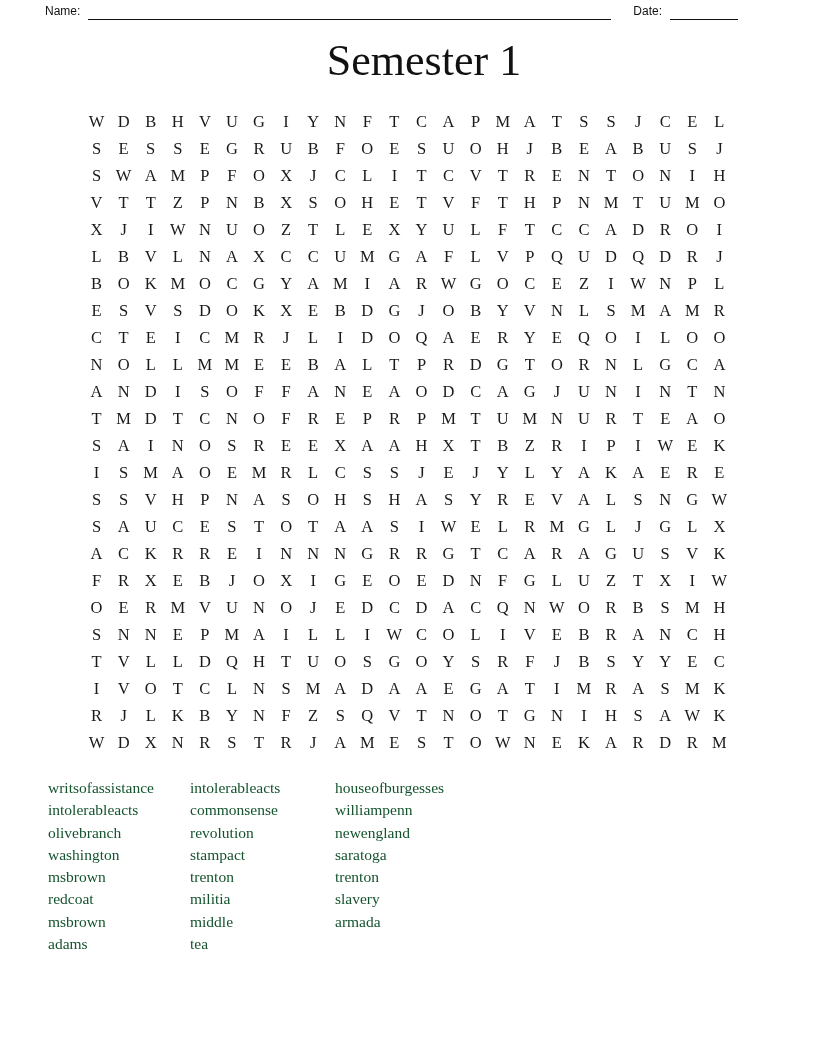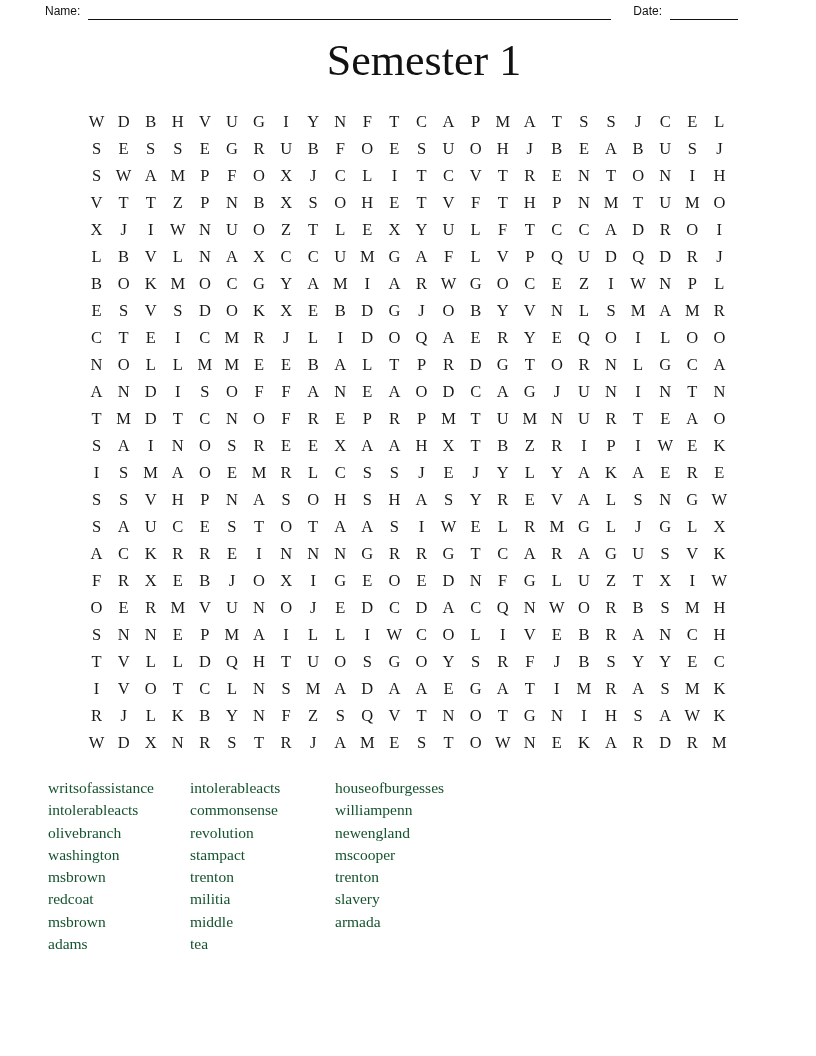--- a/index.html
+++ b/index.html
@@ -746,20 +746,20 @@
         <div class="word">stampact</div>
         <div class="word">trenton</div>
         <div class="word">militia</div>
         <div class="word">middle</div>
         <div class="word">tea</div>
       </div>
       <div class="word-col">
         <div class="word">houseofburgesses</div>
         <div class="word">williampenn</div>
         <div class="word">newengland</div>
-        <div class="word">mscooper</div>
+        <div class="word">saratoga</div>
         <div class="word">trenton</div>
         <div class="word">slavery</div>
         <div class="word">armada</div>
       </div>
     </div>
 
 </div>
 
 </body></html>

